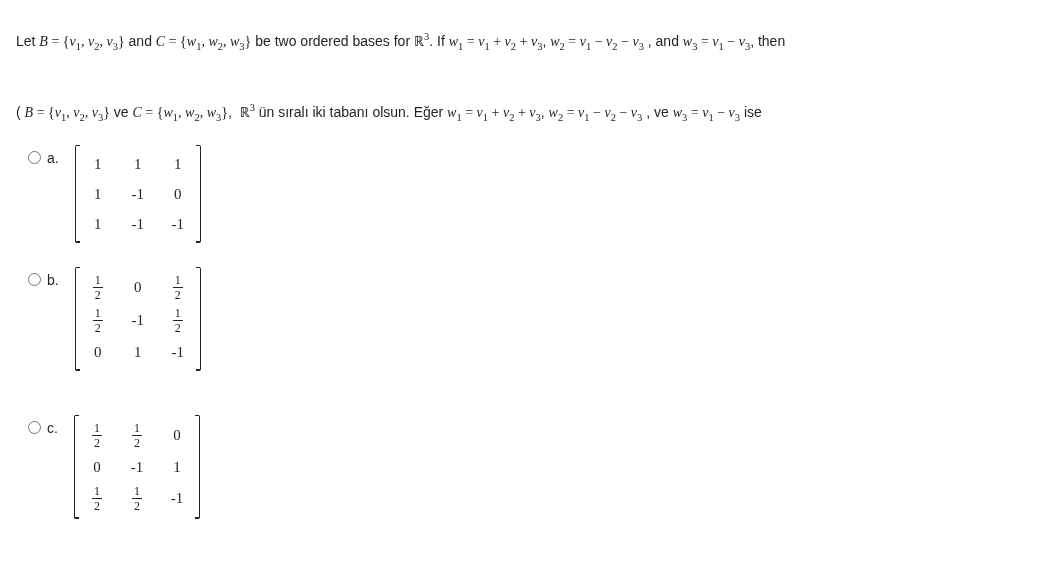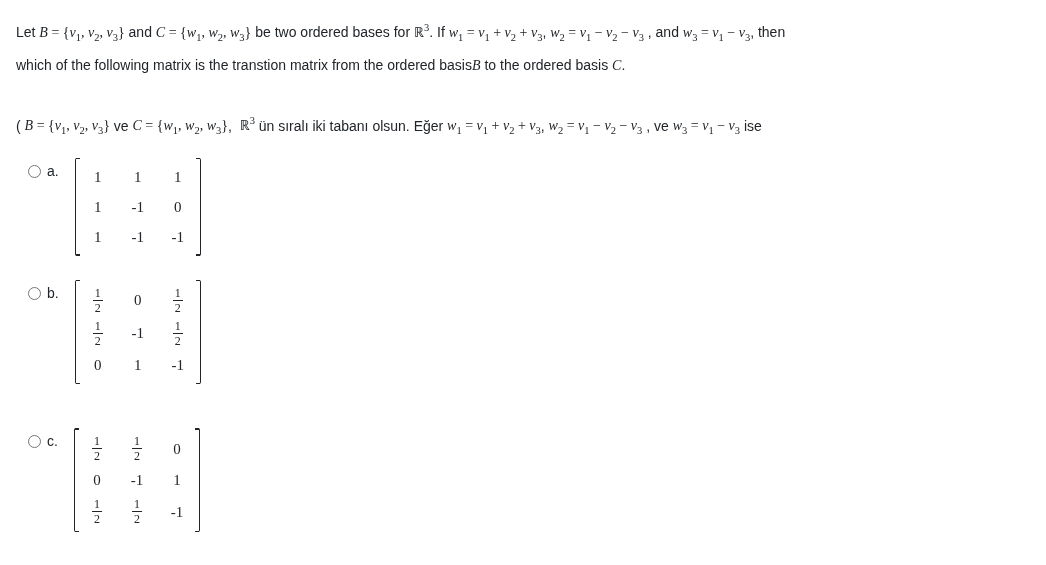--- a/index.html
+++ b/index.html
@@ -8,21 +8,21 @@
       font-family: 'Segoe UI', Arial, sans-serif;
       font-size: 14px;
       color: #212529;
       background: #fff;
       line-height: 1.6;
     }
     .question-text {
       margin-bottom: 18px;
     }
     .question-text p {
-      margin: 8px 0 8px 0;
+      margin: 17px 0 8px 0;
     }
     .math-var {
       font-style: italic;
       font-family: 'Times New Roman', serif;
     }
     .math {
       font-family: 'Times New Roman', serif;
     }
     .sup {
       font-size: 0.75em;
@@ -131,23 +131,20 @@
     <span>Let </span>
     <span class="math"><span class="math-var">B</span> = {<span class="math-var">v</span><span class="sub">1</span>, <span class="math-var">v</span><span class="sub">2</span>, <span class="math-var">v</span><span class="sub">3</span>}</span>
     <span> and </span>
     <span class="math"><span class="math-var">C</span> = {<span class="math-var">w</span><span class="sub">1</span>, <span class="math-var">w</span><span class="sub">2</span>, <span class="math-var">w</span><span class="sub">3</span>}</span>
     <span> be two ordered bases for </span>
     <span class="math">ℝ<span class="sup">3</span></span><span>. If </span>
     <span class="math"><span class="math-var">w</span><span class="sub">1</span> = <span class="math-var">v</span><span class="sub">1</span> + <span class="math-var">v</span><span class="sub">2</span> + <span class="math-var">v</span><span class="sub">3</span></span>,
     <span class="math"><span class="math-var">w</span><span class="sub">2</span> = <span class="math-var">v</span><span class="sub">1</span> − <span class="math-var">v</span><span class="sub">2</span> − <span class="math-var">v</span><span class="sub">3</span></span>
     <span> , and </span>
     <span class="math"><span class="math-var">w</span><span class="sub">3</span> = <span class="math-var">v</span><span class="sub">1</span> − <span class="math-var">v</span><span class="sub">3</span></span><span>, then</span>
-  </p>
-  <p>
-    which of the following matrix is the transtion matrix from the ordered basis<span class="math-var">B</span> to the ordered basis <span class="math-var">C</span>.
   </p>
   <div class="gap"></div>
   <p>
     <span>( </span>
     <span class="math"><span class="math-var">B</span> = {<span class="math-var">v</span><span class="sub">1</span>, <span class="math-var">v</span><span class="sub">2</span>, <span class="math-var">v</span><span class="sub">3</span>}</span>
     <span> ve </span>
     <span class="math"><span class="math-var">C</span> = {<span class="math-var">w</span><span class="sub">1</span>, <span class="math-var">w</span><span class="sub">2</span>, <span class="math-var">w</span><span class="sub">3</span>}</span>,&nbsp;
     <span class="math">ℝ<span class="sup">3</span></span> ün sıralı iki tabanı olsun. Eğer
     <span class="math"><span class="math-var">w</span><span class="sub">1</span> = <span class="math-var">v</span><span class="sub">1</span> + <span class="math-var">v</span><span class="sub">2</span> + <span class="math-var">v</span><span class="sub">3</span></span>,
     <span class="math"><span class="math-var">w</span><span class="sub">2</span> = <span class="math-var">v</span><span class="sub">1</span> − <span class="math-var">v</span><span class="sub">2</span> − <span class="math-var">v</span><span class="sub">3</span></span>

